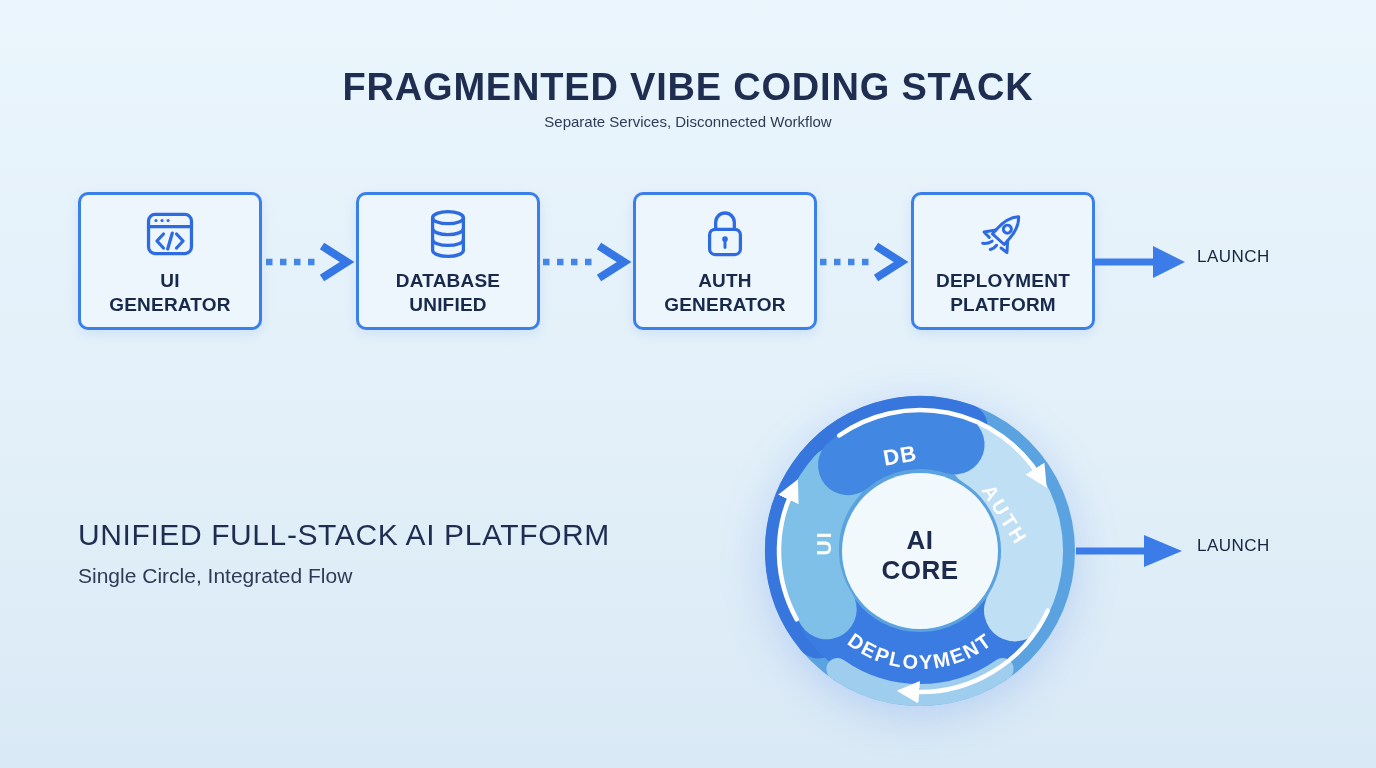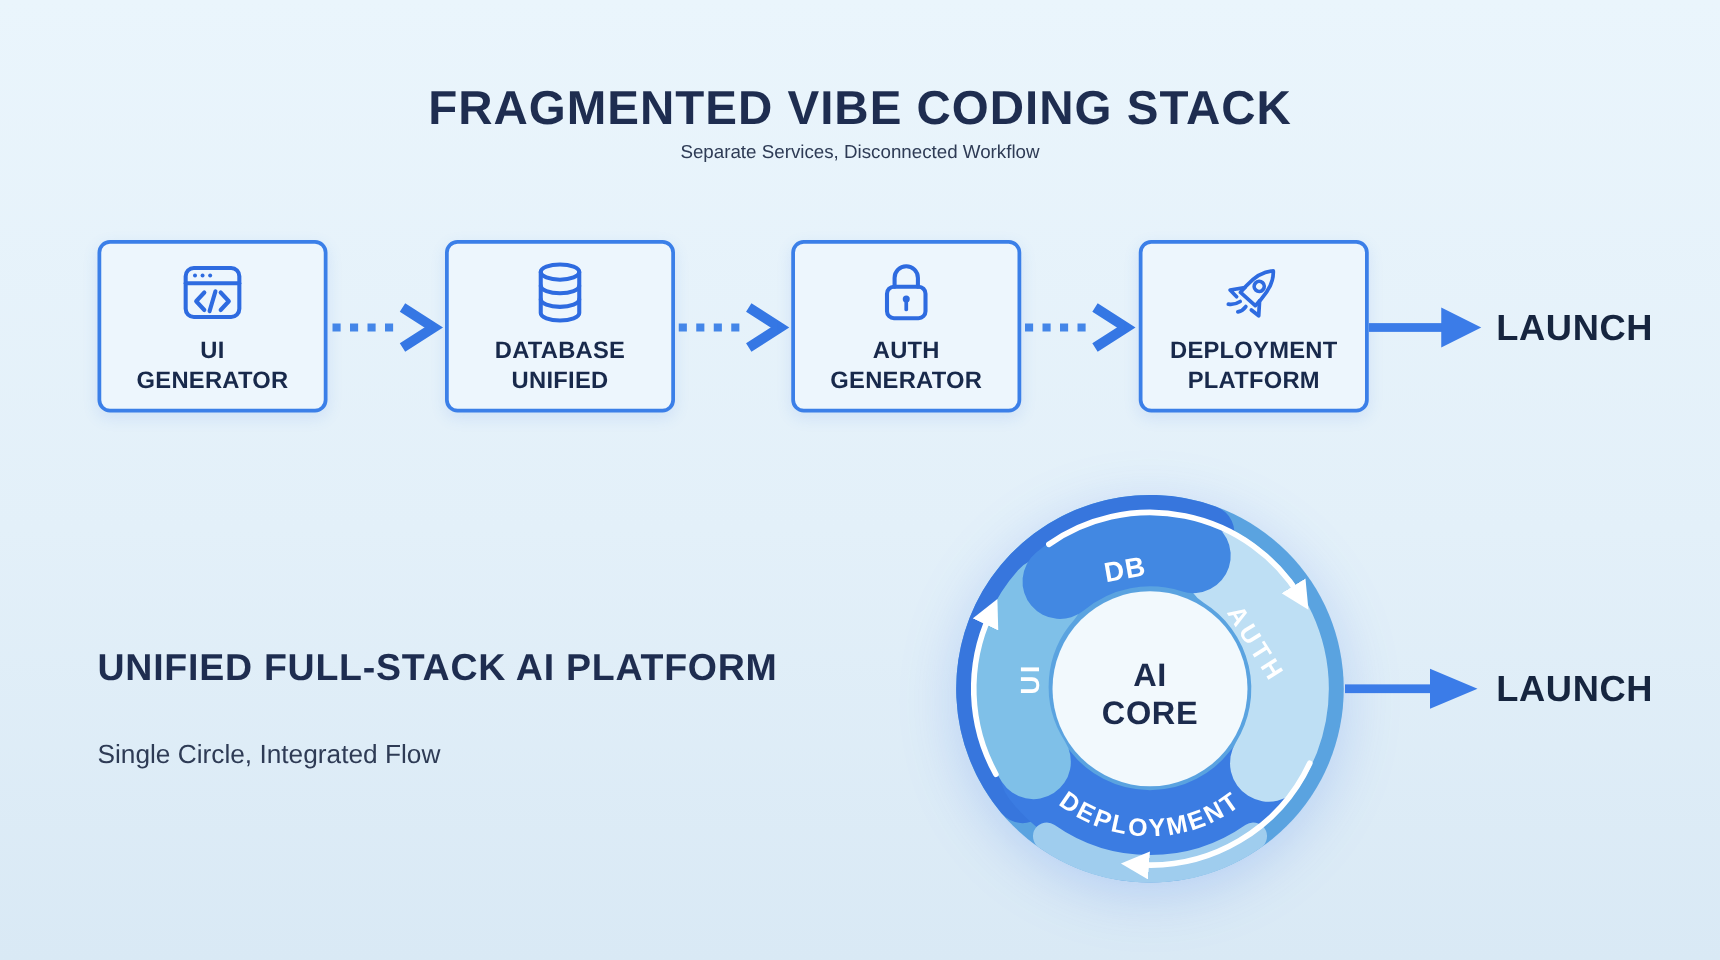--- a/index.html
+++ b/index.html
@@ -7,34 +7,34 @@
     width:1376px;height:768px;overflow:hidden;
     font-family:"Liberation Sans","DejaVu Sans",sans-serif;
     background:linear-gradient(180deg,#eaf5fc 0%,#e3f0f9 55%,#d9e9f5 100%);
     position:relative;
   }
   .abs{position:absolute;}
   
   .title-top{top:66px;left:0;width:100%;text-align:center;font-size:38px;font-weight:bold;
     color:#1e2d50;letter-spacing:0.8px;}
   .subtitle-top{top:113px;left:0;width:100%;text-align:center;font-size:15px;color:#2e3b55;}
-  .title-bottom{left:78px;top:518px;font-size:30px;font-weight:bold;color:#1e2d50;letter-spacing:0.6px;}
-  .subtitle-bottom{left:78px;top:564px;font-size:21px;color:#2e3b55;margin-top:28px;}
+  .title-bottom{left:78px;top:518px;font-size:30px;font-weight:normal;color:#1e2d50;letter-spacing:0.6px;}
+  .subtitle-bottom{left:78px;top:564px;font-size:21px;color:#2e3b55;}
   
   .svc-box{
     top:192px;width:184px;height:138px;box-sizing:border-box;
     border:3.5px solid #3b7fe8;border-radius:10px;background:#edf6fd;
     display:flex;flex-direction:column;align-items:center;justify-content:center;gap:7px;
     box-shadow:0 4px 12px rgba(59,124,232,0.13);
   }
   .svc-box .icon{width:56px;height:56px;}
   .svc-label{font-size:19px;font-weight:bold;color:#18294b;text-align:center;
     line-height:1.25;letter-spacing:0.2px;}
   .dot-arrow{top:240px;}
-  .launch-text{font-size:29px;font-weight:bold;color:#16253f;letter-spacing:0.5px;}
+  .launch-text{font-size:17px;font-weight:normal;color:#16253f;letter-spacing:0.5px;}
   .ring-wrap{left:760px;top:391px;filter:drop-shadow(0 10px 22px rgba(37,99,235,0.20));}
   .ring-label{font-weight:bold;fill:#ffffff;}
   .core-text{font-weight:bold;fill:#1c2b4d;}
 </style>
 </head>
 <body>
 
 <div class="abs title-top">FRAGMENTED VIBE CODING STACK</div>
 <div class="abs subtitle-top">Separate Services, Disconnected Workflow</div>
 

